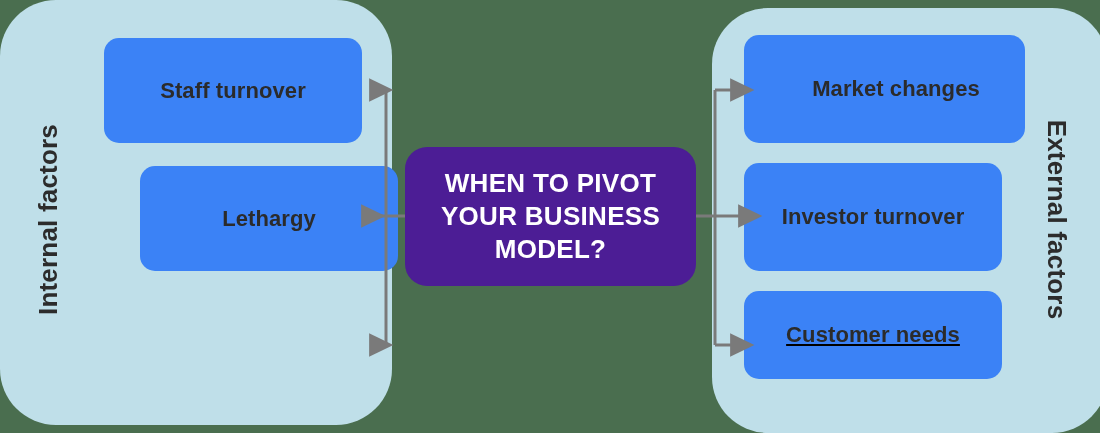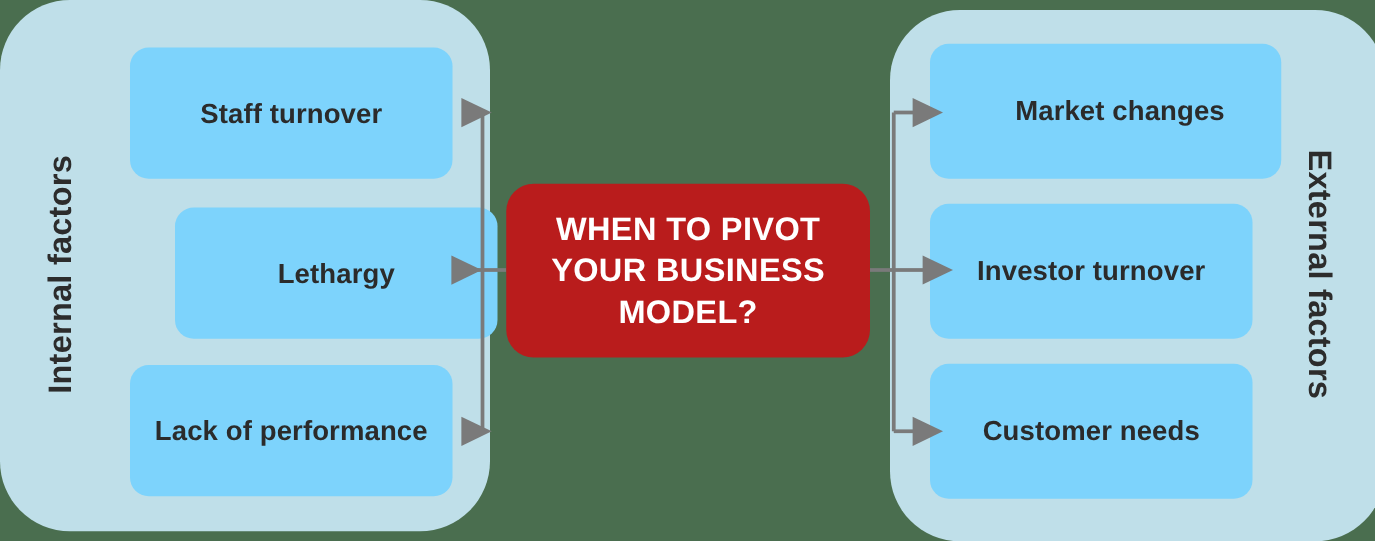--- a/index.html
+++ b/index.html
@@ -58,21 +58,21 @@
     left: 942px;
     top: 204px;
     width: 228px;
     text-align: center;
     transform: rotate(90deg);
   }
 
   
   .card {
     position: absolute;
-    background: #7dd3fc;
+    background: #3b82f6;
     border-radius: 15px;
     display: flex;
     align-items: center;
     justify-content: center;
   }
   .card-label {
     color: #2b2b2b;
     font-size: 22px;
     font-weight: bold;
     letter-spacing: 0.1px;
@@ -82,30 +82,30 @@
 
   .card.left  { left: 104px; width: 258px; }
   .card.right { left: 744px; width: 258px; }
 
   #card-staff-turnover     { top: 38px;  height: 105px; }
   #card-lethargy           { top: 166px; height: 105px; margin-left: 36px; }
   #card-lack-of-performance{ top: 292px; height: 105px; }
 
   #card-market-changes     { top: 35px;  height: 108px; padding-left: 23px; }
   #card-investor-turnover  { top: 163px; height: 108px; }
-  #card-customer-needs     { top: 291px; height: 108px; }
+  #card-customer-needs     { top: 291px; height: 88px; text-decoration: underline; }
 
   
   #center-node {
     position: absolute;
     left: 405px;
     top: 147px;
     width: 291px;
     height: 139px;
-    background: #b91c1c;
+    background: #4c1d95;
     border-radius: 22px;
     display: flex;
     align-items: center;
     justify-content: center;
     box-sizing: border-box;
     padding: 0 14px;
     z-index: 3;
   }
   #center-node-label {
     color: #ffffff;
@@ -137,23 +137,20 @@
   <div class="panel-title" id="title-internal">Internal factors</div>
 
   <div class="card left" id="card-staff-turnover">
     <span class="card-label">Staff turnover</span>
   </div>
 
   <div class="card left" id="card-lethargy">
     <span class="card-label">Lethargy</span>
   </div>
 
-  <div class="card left" id="card-lack-of-performance">
-    <span class="card-label">Lack of performance</span>
-  </div>
 
   <div class="panel" id="panel-external"></div>
 
   <div class="panel-title" id="title-external">External factors</div>
 
   <div class="card right" id="card-market-changes">
     <span class="card-label">Market changes</span>
   </div>
 
   <div class="card right" id="card-investor-turnover">

